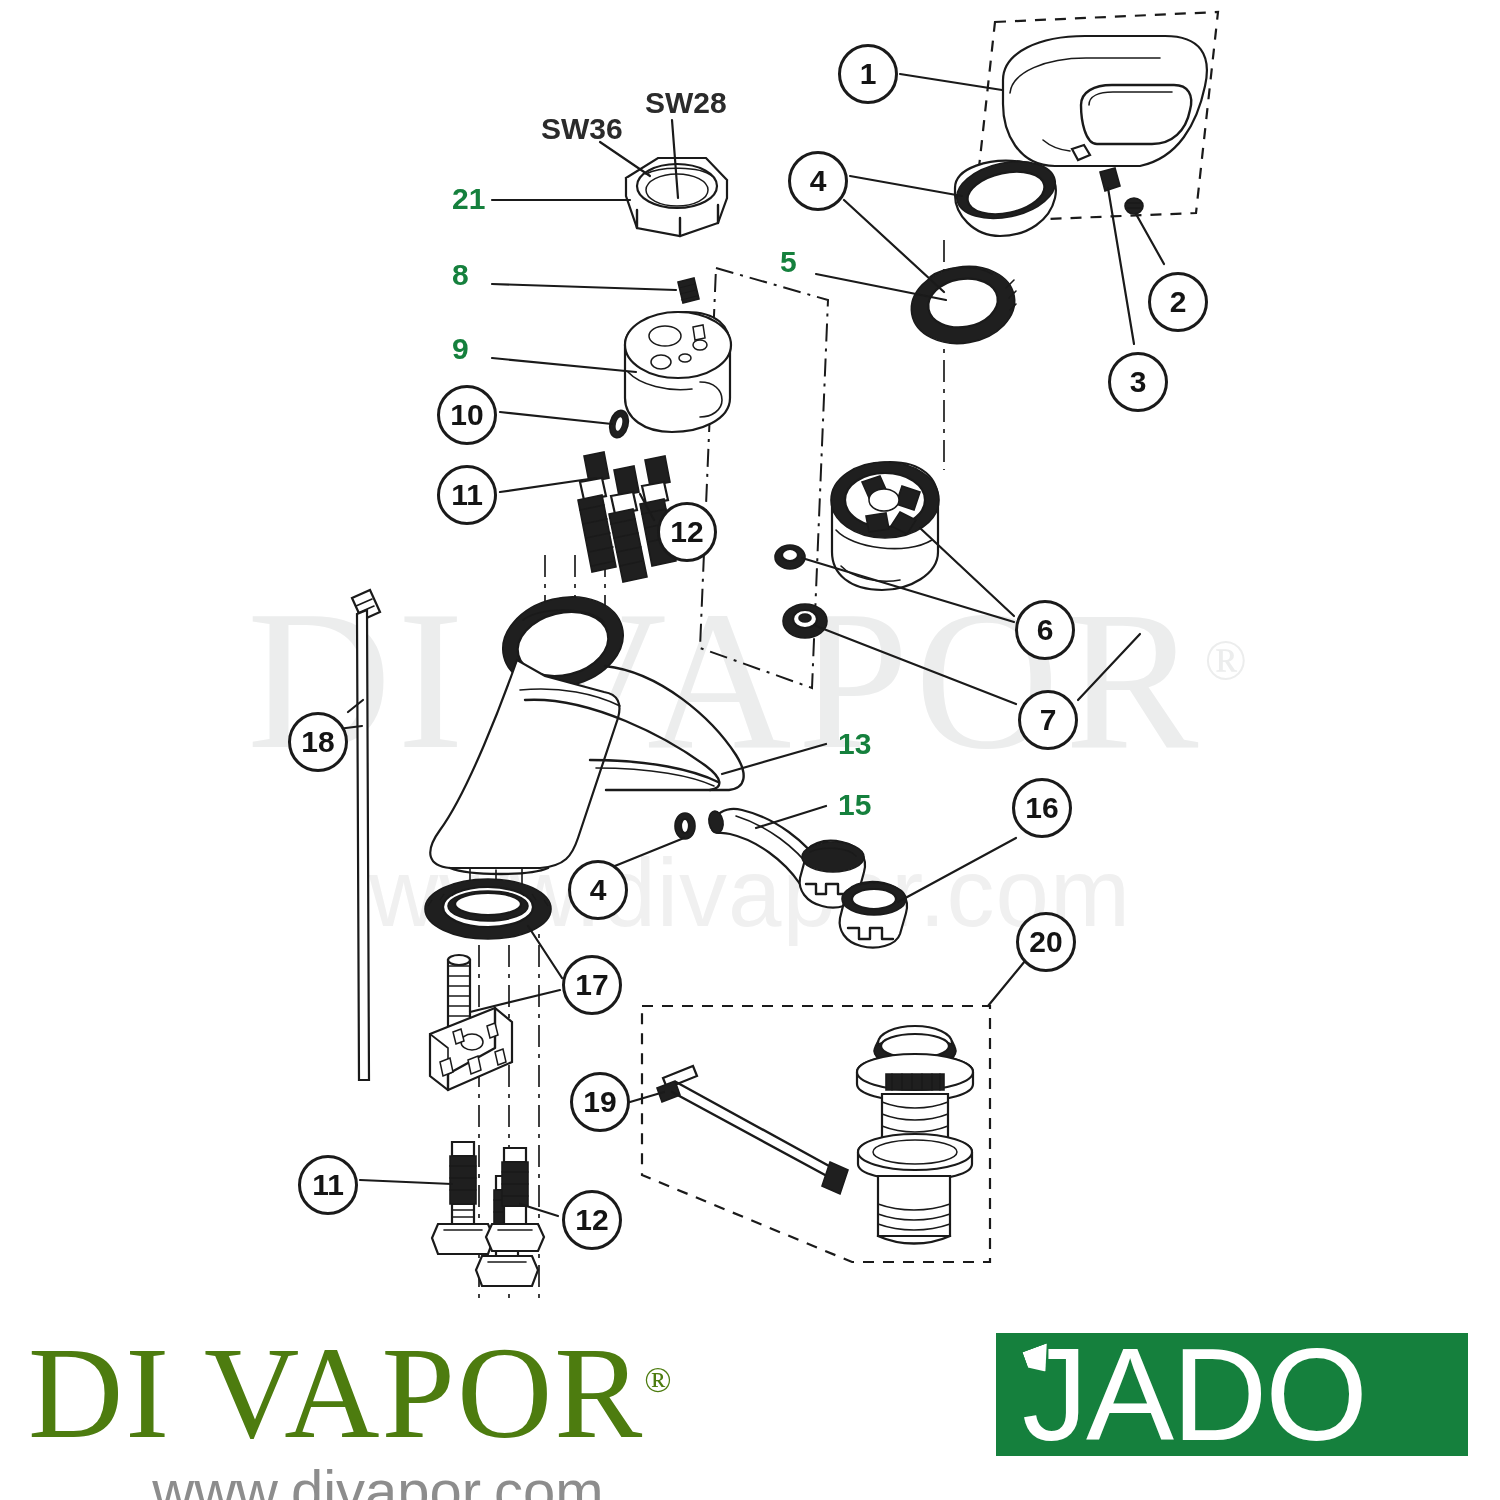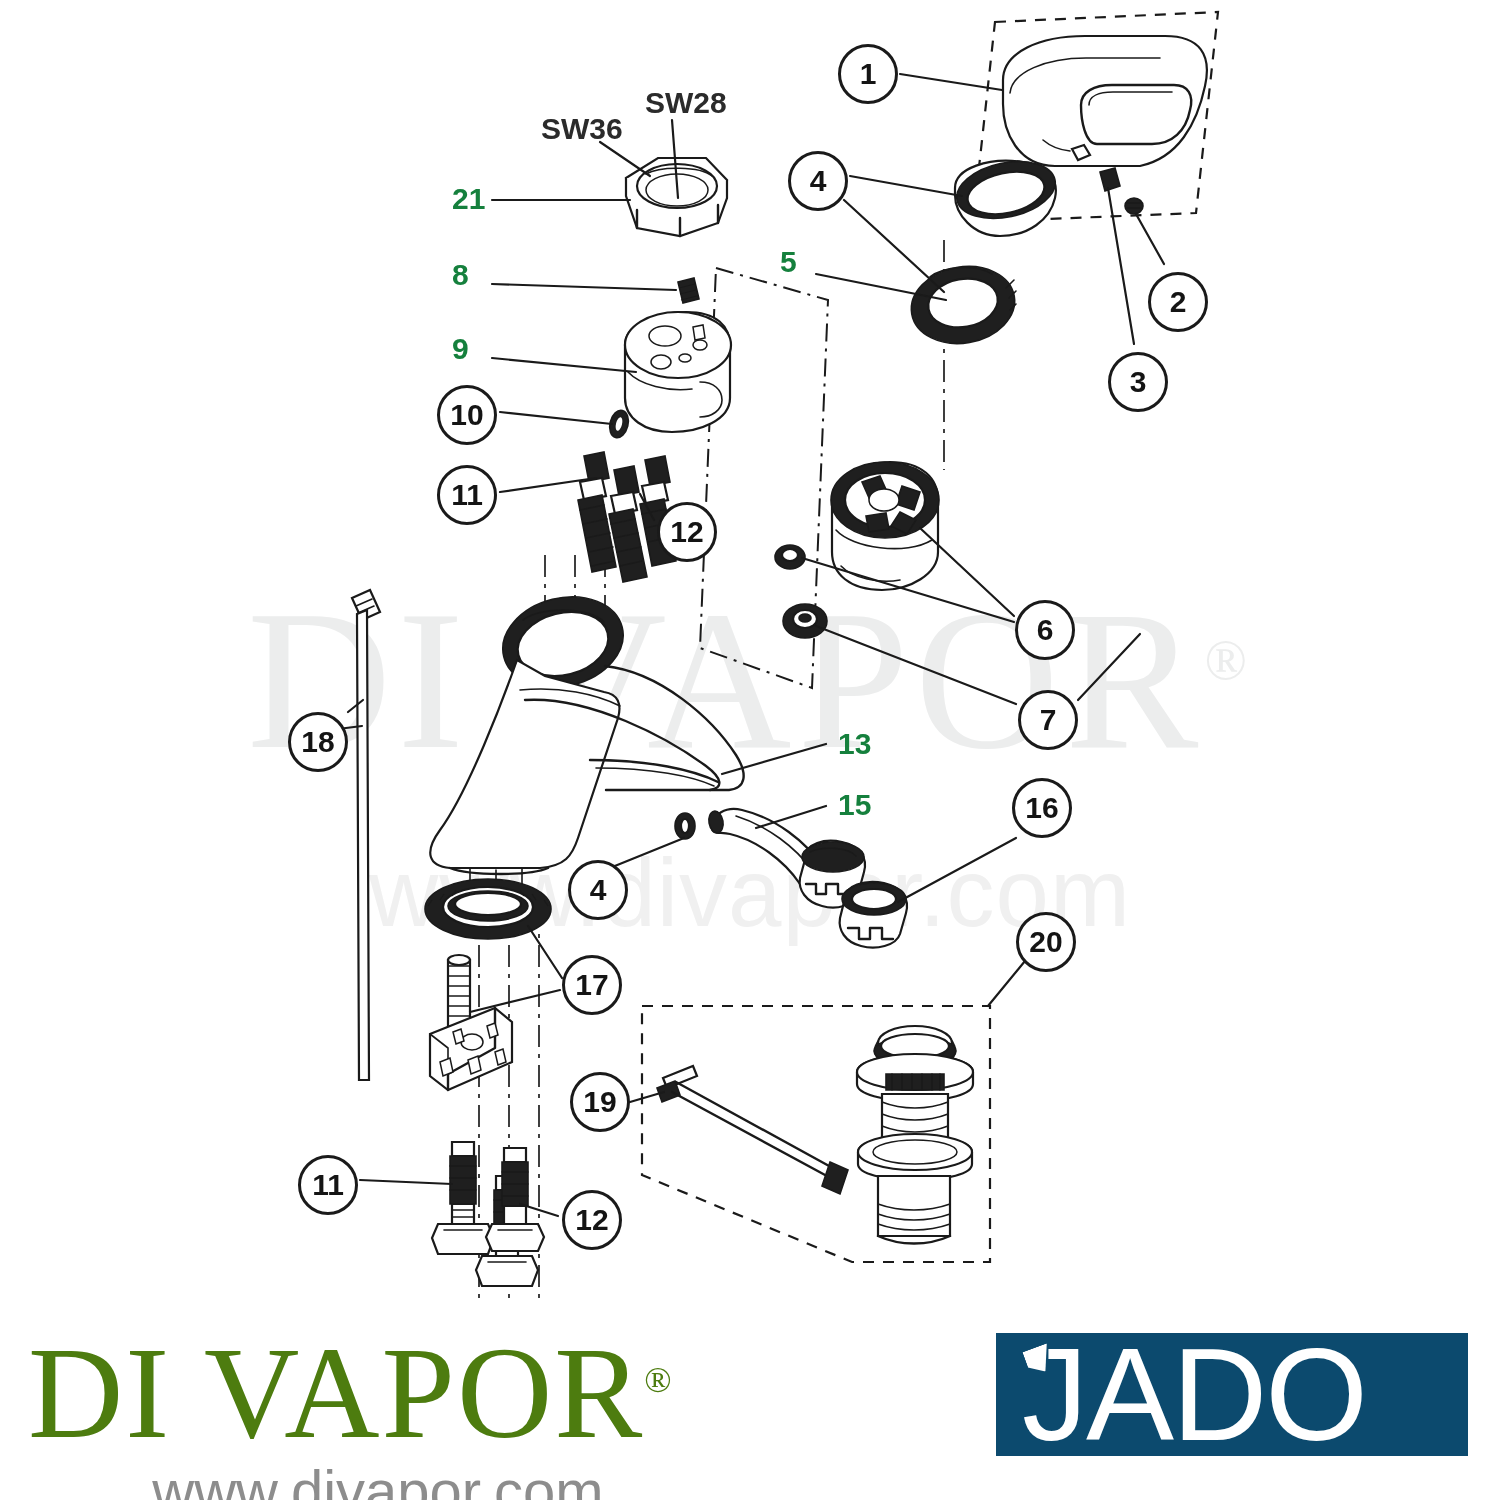--- a/index.html
+++ b/index.html
@@ -55,21 +55,21 @@
     color:#4d7c0f;white-space:nowrap;
   }
   .divapor-word sup{font-size:36px;vertical-align:super;}
   .divapor-url{
     font-family:"Liberation Sans", sans-serif;
     font-size:58px;line-height:60px;color:#8d8d8d;
     text-align:center;width:700px;margin-top:6px;letter-spacing:0px;
   }
   .jado-logo{
     position:absolute;left:996px;top:1333px;width:472px;height:123px;
-    background:#0c4a6e;
+    background:#15803d;
   }
   .jado-word{
     position:absolute;left:26px;top:-4px;
     font-family:"Liberation Sans", sans-serif;
     font-size:132px;line-height:132px;font-weight:400;
     color:#ffffff;letter-spacing:-2px;
   }
   .jado-tick{
     position:absolute;left:30px;top:14px;width:26px;height:26px;
     background:#ffffff;transform:rotate(-20deg);

